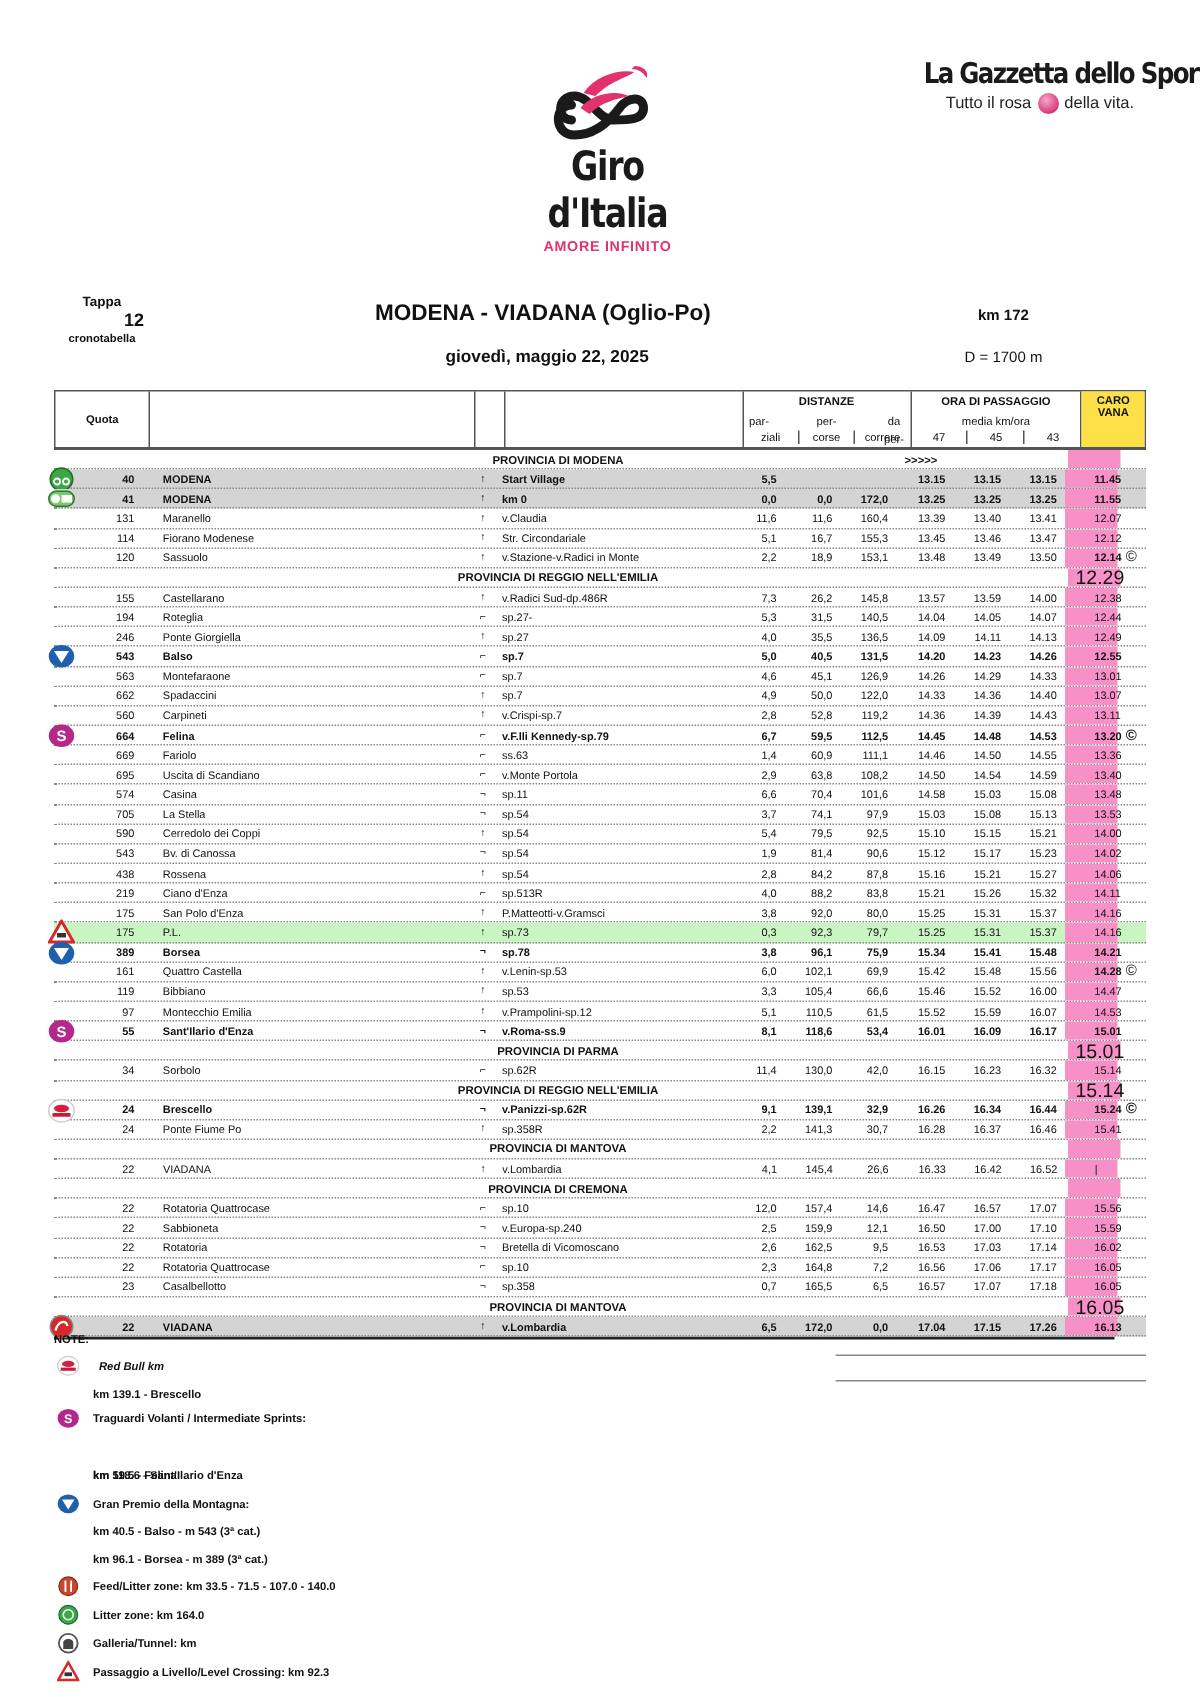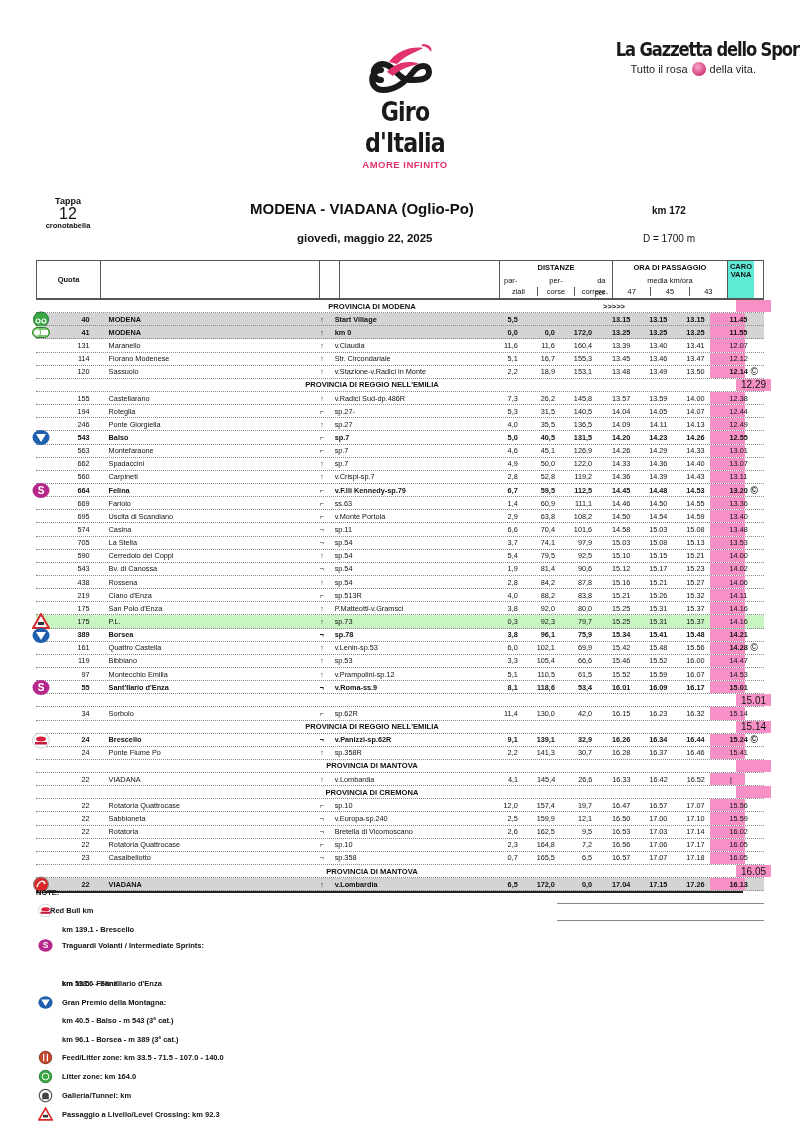--- a/index.html
+++ b/index.html
@@ -8,37 +8,37 @@
   .logo-giro svg { display: block; margin: 0 auto; }
   .giro-word { font-family: "DejaVu Sans", sans-serif; font-weight: bold; font-size: 27px; letter-spacing: -1px; color: #1a1a1a; margin-top: -2px; transform: scaleX(0.82); }
   .giro-sub { font-size: 9.5px; font-weight: bold; color: #e2326e; letter-spacing: 0.5px; margin-top: 1px; }
   .gazzetta { position: absolute; left: 592px; top: 38px; width: 170px; text-align: right; }
   .gaz-title { font-family: "DejaVu Sans", sans-serif; font-weight: bold; font-size: 19px; letter-spacing: -1.3px; transform: scaleX(0.86); transform-origin: right; color: #1a1a1a; white-space: nowrap; }
   .gaz-tag { font-size: 11px; color: #222; margin-top: 2px; display: flex; align-items: center; justify-content: flex-end; gap: 4px; padding-right: 6px; }
   .gaz-ball { width: 14px; height: 14px; border-radius: 50%; background: radial-gradient(circle at 40% 35%, #f7a7c7, #d63a7c 70%); display: inline-block; }
 
   .tappa { position: absolute; left: 40px; top: 196px; width: 56px; text-align: center; }
   .tappa .t1 { font-size: 9px; font-weight: bold; }
-  .tappa .t2 { font-size: 16px; font-weight: normal; line-height: 15px; }
+  .tappa .t2 { font-size: 12px; font-weight: bold; line-height: 15px; text-align: right; }
   .tappa .t3 { font-size: 7.5px; font-weight: bold; }
   .stage-title { position: absolute; left: 250px; top: 200px; font-size: 15px; font-weight: bold; }
   .stage-date { position: absolute; left: 297px; top: 232px; font-size: 11.5px; font-weight: bold; }
   .stage-km { position: absolute; left: 652px; top: 205px; font-size: 10px; font-weight: bold; }
   .stage-d { position: absolute; left: 643px; top: 233px; font-size: 10px; font-weight: normal; }
 
   .table { position: absolute; left: 36px; top: 260px; width: 728px; }
   .hdr { position: relative; height: 40px; border: 1px solid #555; border-bottom: 2px solid #555; display: flex; font-size: 7.5px; }
   .hdr > div { border-right: 1px solid #555; position: relative; }
   .h-quota { width: 64px; display: flex; align-items: center; justify-content: center; font-weight: bold; }
   .h-loc { width: 219px; }
   .h-sym { width: 20px; }
   .h-road { width: 160px; }
   .h-dist { width: 113px; }
   .h-ora { width: 115px; }
-  .h-caro { width: 26px; background: #5eead4; border-right: none !important; text-align: center; font-weight: bold; padding-top: 2px; line-height: 8px; }
+  .h-caro { width: 42px; background: #fde047; border-right: none !important; text-align: center; font-weight: bold; padding-top: 2px; line-height: 8px; }
   .h-dist .title, .h-ora .title { position: absolute; top: 2px; left: 0; right: 0; text-align: center; font-weight: bold; }
   .h-dist .sub { position: absolute; top: 14px; left: 0; right: 0; display: flex; gap: 24px; }
   .h-dist .sub span { flex: 1; text-align: center; line-height: 12px; }
   .h-dist .sub2 { position: absolute; top: 26px; left: 0; right: 0; display: flex; }
   .h-dist .sub2 span { flex: 1; text-align: center; border-left: 1px solid #555; }
   .h-dist .sub2 span:first-child { border-left: none; }
   .h-ora .mid { position: absolute; top: 14px; left: 0; right: 0; text-align: center; line-height: 12px; }
   .h-ora .sub2 { position: absolute; top: 26px; left: 0; right: 0; display: flex; }
   .h-ora .sub2 span { flex: 1; text-align: center; border-left: 1px solid #555; }
   .h-ora .sub2 span:first-child { border-left: none; }
@@ -55,21 +55,21 @@
   .c-sym { width: 20px; text-align: center; font-size: 7px; }
   .c-road { width: 160px; padding-left: 3px; white-space: nowrap; overflow: hidden; }
   .c-num { text-align: right; padding-right: 6px; }
   .c-p { width: 37px; }
   .c-c { width: 38px; }
   .c-r { width: 38px; }
   .c-t { width: 38px; text-align: right; padding-right: 5px; }
   .c-caro { width: 35px; height: 100%; background: #f790c6; display: flex; align-items: center; padding-left: 20px; }
   .c-copy { width: 20px; text-align: center; font-size: 10px; }
   .prov-label { position: absolute; left: 0; width: 672px; text-align: center; }
-  .prov-caro { position: absolute; left: 700px; width: 35px; height: 100%; background: #f790c6; display: flex; align-items: center; padding-left: 5px; font-weight: normal; font-size: 10px; }
+  .prov-caro { position: absolute; left: 676px; width: 35px; height: 100%; background: #f790c6; display: flex; align-items: center; padding-left: 5px; font-weight: normal; font-size: 13px; }
   .arrows { position: absolute; left: 567px; font-size: 7.5px; font-weight: bold; }
   .table-bottom { height: 2px; background: #222; width: 707px; }
 
   .lines { position: absolute; left: 557px; width: 207px; height: 1px; background: #888; }
   .notes { position: absolute; left: 36px; top: 888px; font-size: 7.5px; font-weight: bold; }
   .note { position: absolute; left: 0; white-space: nowrap; }
   .note-ic { position: absolute; width: 15px; height: 15px; }
 </style>
 </head>
 <body>
@@ -563,20 +563,21 @@
         <span class="c-num c-p">8,1</span>
         <span class="c-num c-c">118,6</span>
         <span class="c-num c-r">53,4</span>
         <span class="c-t">16.01</span>
         <span class="c-t">16.09</span>
         <span class="c-t">16.17</span>
         <span class="c-caro">15.01</span>
         <span class="c-copy"></span>
       </div>
       <div class="row prov">
+        <span class="prov-label">PROVINCIA DI PARMA</span>
         <span class="prov-caro">15.01</span>
       </div>
       <div class="row ">
         <span class="c-quota">34</span>
         <span class="c-loc">Sorbolo</span>
         <span class="c-sym">⌐</span>
         <span class="c-road">sp.62R</span>
         <span class="c-num c-p">11,4</span>
         <span class="c-num c-c">130,0</span>
         <span class="c-num c-r">42,0</span>
@@ -645,21 +646,21 @@
         <span class="prov-label">PROVINCIA DI CREMONA</span>
         <span class="prov-caro"></span>
       </div>
       <div class="row ">
         <span class="c-quota">22</span>
         <span class="c-loc">Rotatoria Quattrocase</span>
         <span class="c-sym">⌐</span>
         <span class="c-road">sp.10</span>
         <span class="c-num c-p">12,0</span>
         <span class="c-num c-c">157,4</span>
-        <span class="c-num c-r">19,7</span>
+        <span class="c-num c-r">14,6</span>
         <span class="c-t">16.47</span>
         <span class="c-t">16.57</span>
         <span class="c-t">17.07</span>
         <span class="c-caro">15.56</span>
         <span class="c-copy"></span>
       </div>
       <div class="row ">
         <span class="c-quota">22</span>
         <span class="c-loc">Sabbioneta</span>
         <span class="c-sym">¬</span>
@@ -744,21 +745,21 @@
 <div class="lines" style="top:903px;"></div>
 <div class="lines" style="top:920px;"></div>
 
 <div class="notes" id="notes">
   <div style="position:absolute;left:0;top:0;">NOTE:</div>
 <span class="note-ic" style="left: 2px; top: 15px;"><svg viewBox="0 0 18 17" width="15" height="15">
         <ellipse cx="9" cy="8.5" rx="8.5" ry="7.5" fill="#fff" stroke="#ccc"></ellipse>
         <ellipse cx="9" cy="7" rx="5" ry="2.5" fill="#d91e3d"></ellipse>
         <rect x="3" y="10" width="12" height="2.5" fill="#c31b3b"></rect>
       </svg></span>
-    <div class="note" style="left: 14px; top: 18px;">Red Bull km</div>
+    <div class="note" style="left: 30px; top: 18px; font-style: italic;">Red Bull km</div>
     <div class="note" style="left: 26px; top: 37px;">km 139.1 - Brescello</div>
     <span class="note-ic" style="left: 2px; top: 50px;"><svg viewBox="0 0 18 17" width="15" height="15">
         <ellipse cx="9" cy="8.5" rx="8.5" ry="7.5" fill="#b5288a"></ellipse>
         <text x="9" y="12" text-anchor="middle" font-size="10" font-weight="bold" fill="#fff" font-family="Liberation Sans, sans-serif">S</text>
       </svg></span>
     <div class="note" style="left: 26px; top: 53px;">Traguardi Volanti / Intermediate Sprints:</div>
     <div class="note" style="left: 26px; top: 72px; margin-top: 19px;">km 59.5 - Felina</div>
     <div class="note" style="left: 26px; top: 91px;">km 118.6 - Sant'Ilario d'Enza</div>
     <span class="note-ic" style="left: 2px; top: 107px;"><svg viewBox="0 0 18 17" width="15" height="15">
         <ellipse cx="9" cy="8.5" rx="8.5" ry="7.5" fill="#1f5fae"></ellipse>

